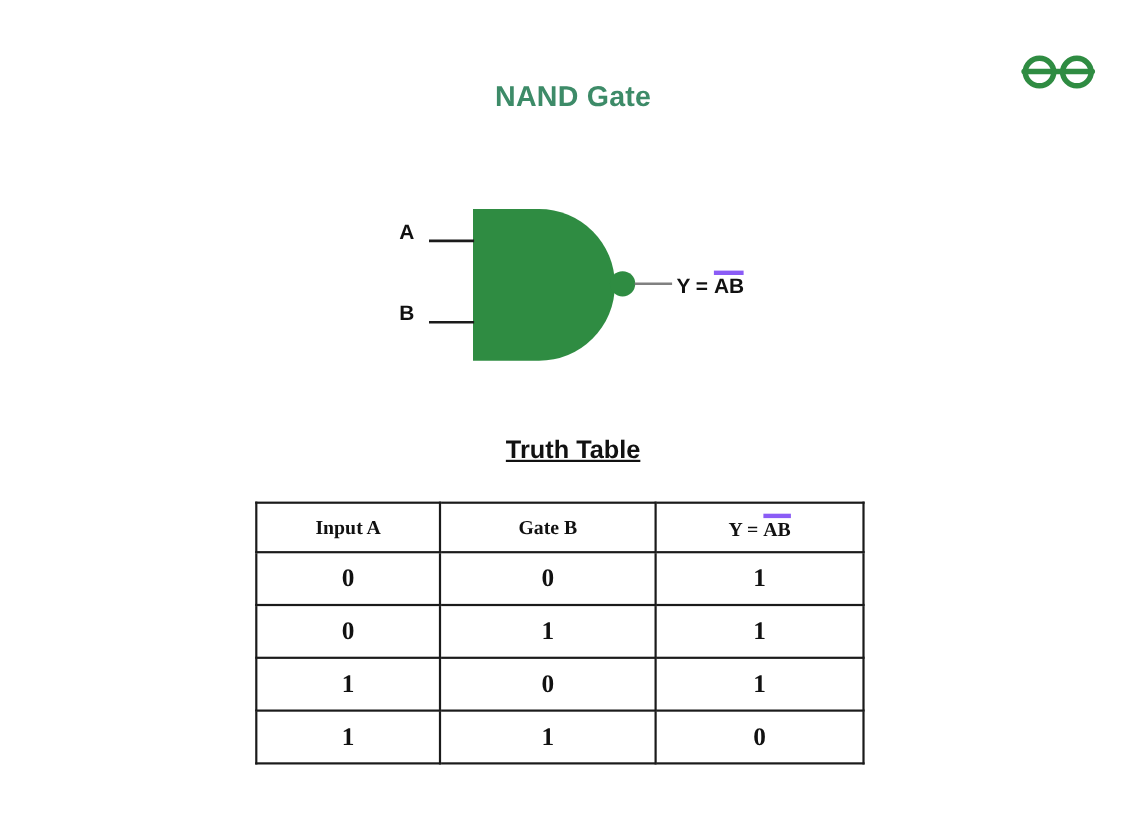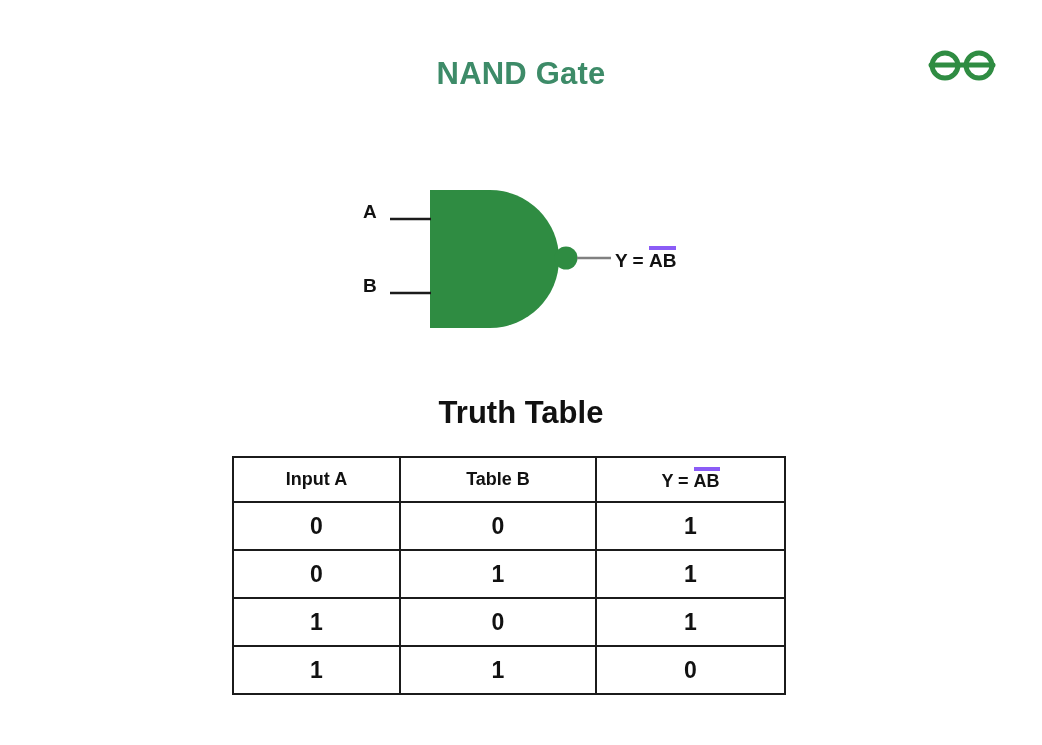--- a/index.html
+++ b/index.html
@@ -28,25 +28,25 @@
     position: absolute;
     top: 44px;
     left: 928px;
     width: 68px;
     height: 42px;
   }
 
   
   .page-title {
     position: absolute;
-    top: 56px;
+    top: 72px;
     left: 0;
     width: 1042px;
     text-align: center;
-    font-size: 31px;
+    font-size: 26px;
     font-weight: bold;
     letter-spacing: 0.2px;
     color: #3d8b68;
   }
 
   
   .gate-diagram {
     position: absolute;
     top: 170px;
     left: 330px;
@@ -84,43 +84,45 @@
     line-height: 1.05;
   }
 
   
   .truth-table-heading {
     position: absolute;
     top: 395px;
     left: 0;
     width: 1042px;
     text-align: center;
-    font-size: 31px;
-    font-weight: bold;
-    color: #111111;
+    font-size: 23px;
+    font-weight: bold;
+    color: #111111;
+    text-decoration: underline;
   }
 
   
   .truth-table-wrap {
     position: absolute;
     left: 232px;
     top: 456px;
     width: 552px;
   }
   table.truth-table {
     border-collapse: collapse;
     width: 552px;
     table-layout: fixed;
   }
   table.truth-table th,
   table.truth-table td {
     border: 2px solid #1b1b1b;
     text-align: center;
     color: #111111;
     padding: 0;
+    font-family: Liberation Serif, serif;
   }
   table.truth-table th {
     height: 43px;
     font-size: 18px;
     font-weight: bold;
   }
   table.truth-table td {
     height: 46px;
     font-size: 23px;
     font-weight: bold;
@@ -182,21 +184,21 @@
         <col class="c1">
           <col class="c2">
           <col class="c3">
       </colgroup>
       <thead>
         <tr>
           <th>
             <span>Input A</span>
           </th>
           <th>
-            <span>Table B</span>
+            <span>Gate B</span>
           </th>
           <th>
             <span class="th-expr"><span>Y = </span><span class="ovl">AB</span></span>
           </th>
         </tr>
       </thead>
       <tbody>
         <tr>
           <td>0</td>
           <td>0</td>

